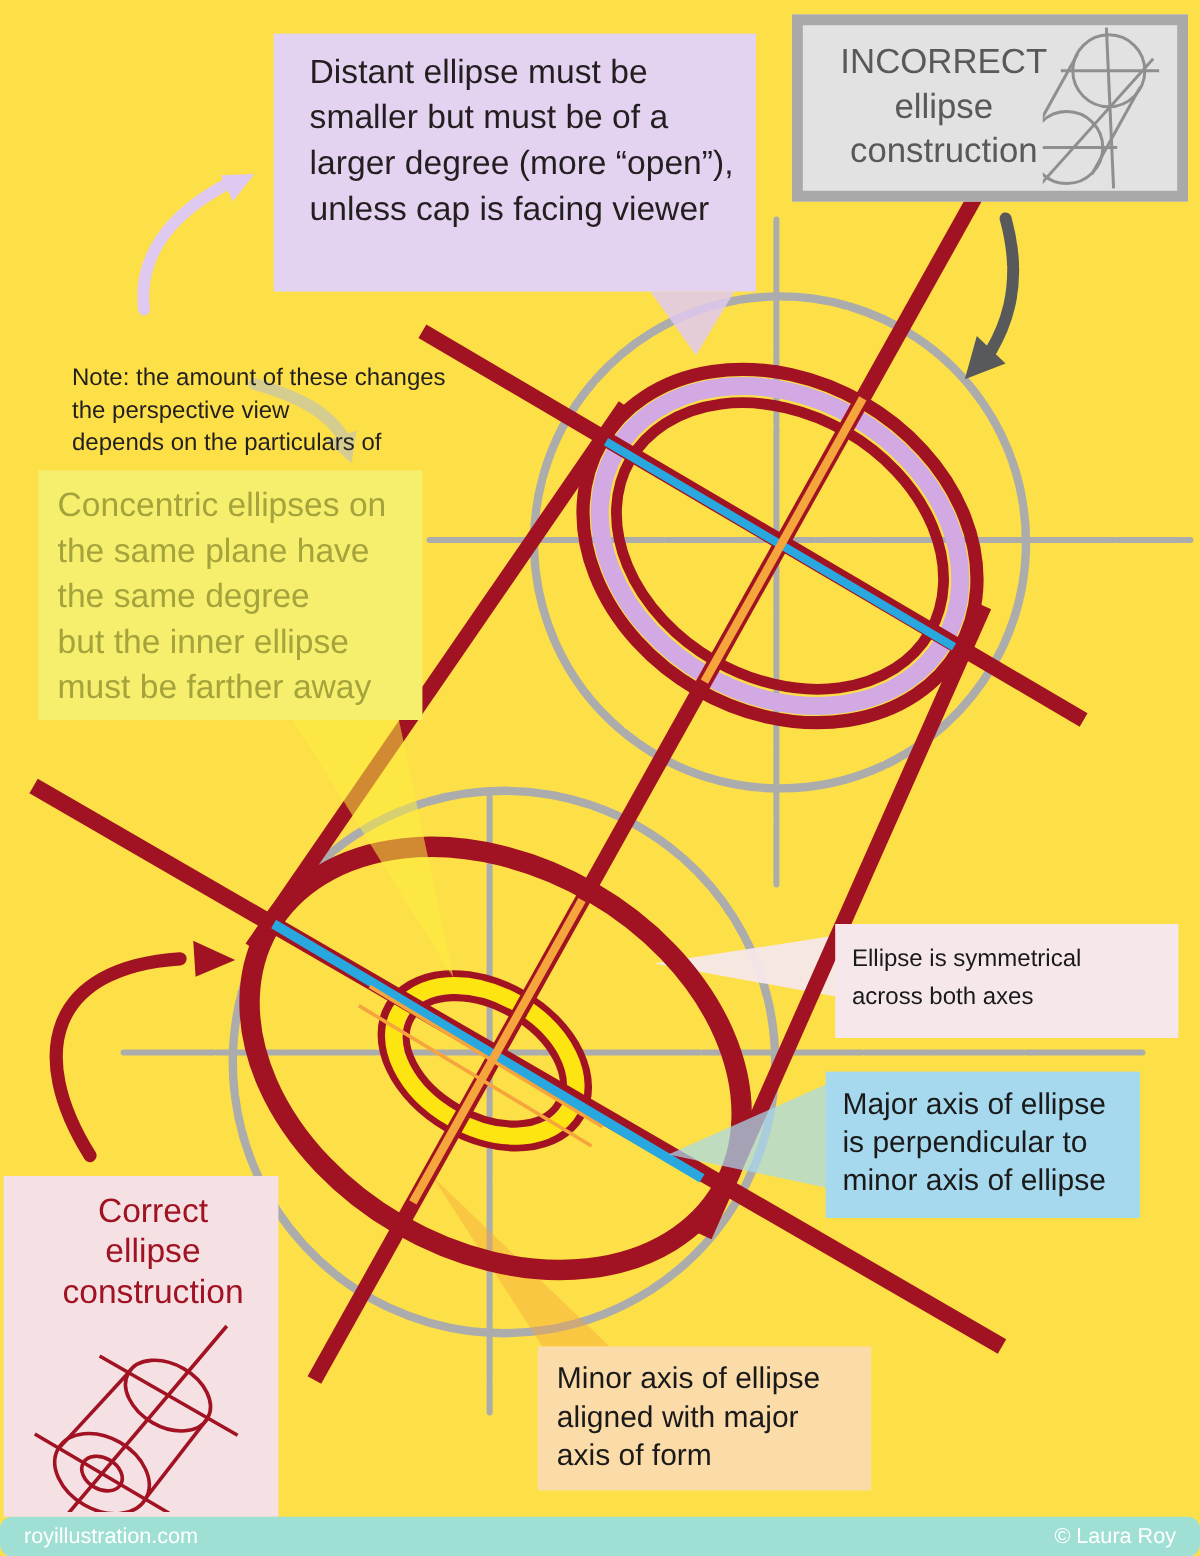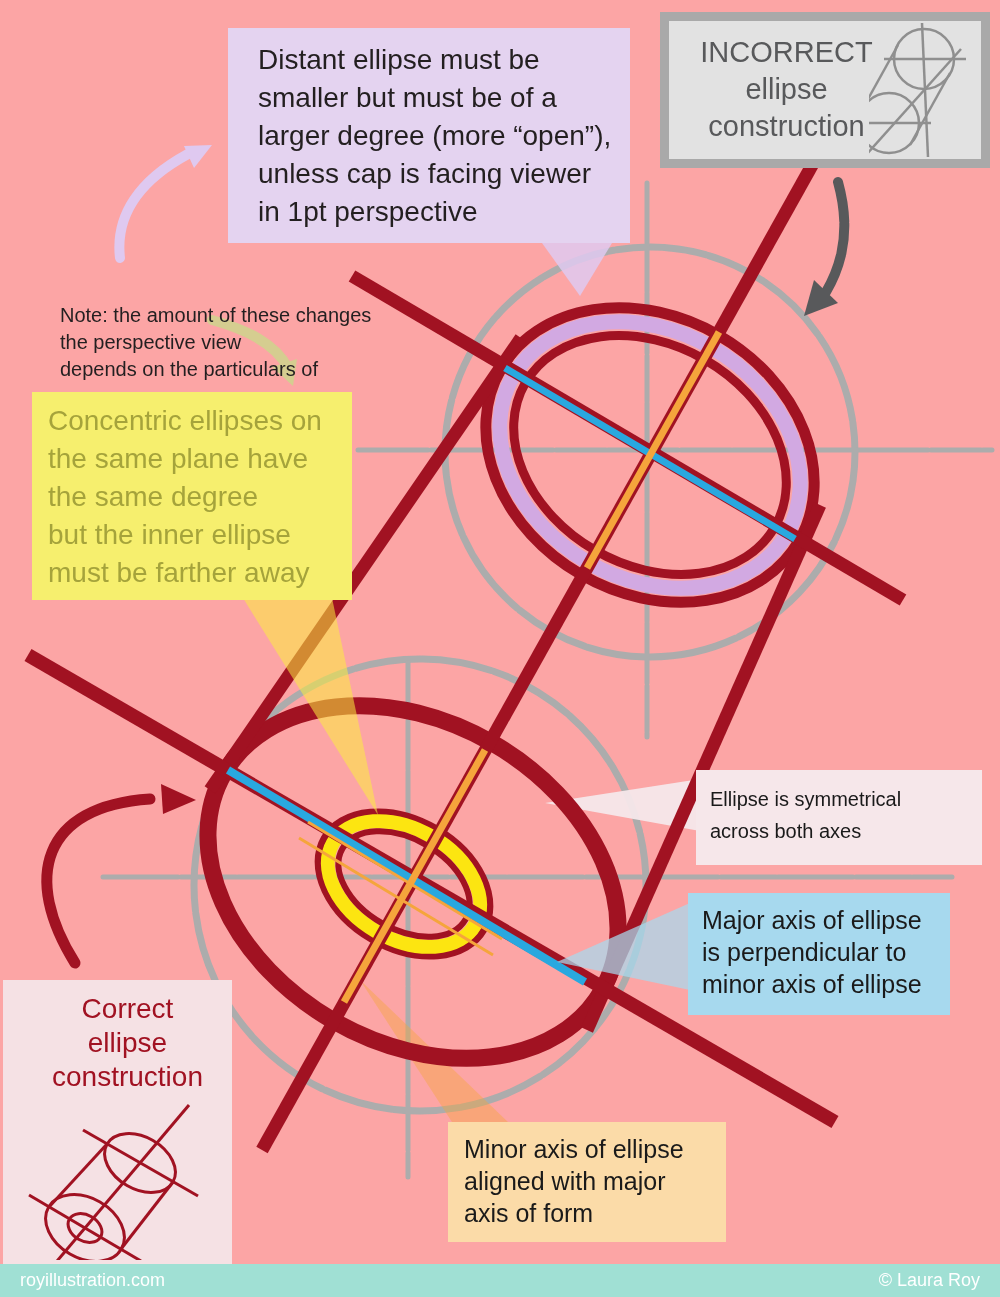--- a/index.html
+++ b/index.html
@@ -1,17 +1,17 @@
 <!DOCTYPE html>
 <html style="--dark_red: #A11222; --lavender_fill: #E4D3F0; --lavender_ring: #D2A9E2; --lavender_arrow: #DFC9F0; --gray_sketch: #ACACAC; --gray_dark: #58595B; --gray_box_bg: #E2E2E2; --gray_box_border: #A9A9A9; --yellow_box_bg: #F6EF6E; --yellow_text: #A5A33B; --yellow_bright: #FCE511; --yellow_wedge: #FBEC3F; --tan_arrow: #D5CD90; --blue_axis: #29A8DF; --blue_box_bg: #A7D9EE; --orange_axis: #F5A53C; --orange_box_bg: #FBDBA8; --pink_box_bg: #F6E7EA; --correct_box_bg: #F5E1E4; --footer_bg: #A0E0D4;"><head>
 <meta charset="utf-8">
 <style>
   html,body{margin:0;padding:0;background:#ffffff;}
   body{font-family:"Liberation Sans","DejaVu Sans",sans-serif;}
-  .canvas{position:relative;width:1000px;height:1297px;background:#fca5a5;overflow:hidden;}
+  .canvas{position:relative;width:1000px;height:1297px;background:#fde047;overflow:hidden;}
   .canvas svg.diagram{position:absolute;left:0;top:0;}
 
   
   .s-gray{stroke:var(--gray_sketch);fill:none;}
   .s-red{stroke:var(--dark_red);fill:none;}
   .s-blue{stroke:var(--blue_axis);fill:none;}
   .s-orange{stroke:var(--orange_axis);fill:none;}
   .s-lav{stroke:var(--lavender_ring);fill:none;}
   .s-yellow{stroke:var(--yellow_bright);fill:none;}
   .f-red{fill:var(--dark_red);}
@@ -35,21 +35,21 @@
   .blue-box{left:688px;top:893px;width:262px;height:122px;background:var(--blue_box_bg);
     color:#1a1a1a;font-size:25px;line-height:32px;padding:11px 0 0 14px;}
   .orange-box{left:448px;top:1122px;width:278px;height:120px;background:var(--orange_box_bg);
     color:#1a1a1a;font-size:25px;line-height:32px;padding:11px 0 0 16px;}
   .correct-box{left:3px;top:980px;width:229px;height:284px;background:var(--correct_box_bg);
     color:var(--dark_red);font-size:28px;line-height:34px;text-align:center;padding-top:12px;}
   .correct-box svg{position:absolute;left:5px;top:115px;}
 
   .footer-bar{position:absolute;left:0;top:1264px;width:1000px;height:33px;
     background:var(--footer_bg);color:#fff;font-size:18px;
-    display:flex;align-items:center;justify-content:space-between;padding:0 20px;box-sizing:border-box;}
+    display:flex;align-items:center;justify-content:space-between;padding:0 20px;box-sizing:border-box;border-radius:10px;}
 </style>
 </head>
 <body>
 
 <div class="canvas">
 
   <svg class="diagram" width="1000" height="1297" viewBox="0 0 1000 1297">
 
     <g stroke-linecap="round">
       <circle class="s-gray" cx="650" cy="452" r="205" stroke-width="7" stroke-dasharray="90 3 60 2 75 3"></circle>
@@ -108,21 +108,20 @@
       <path d="M 75,963 C 22,878 42,806 150,799" stroke="var(--dark_red)" stroke-width="11"></path>
       <polygon class="f-red" points="196,800 161,784 163,814" stroke="none"></polygon>
     </g>
   </svg>
 
   <div class="box purple-box">
     <div>Distant ellipse must be</div>
     <div>smaller  but must be of a</div>
     <div>larger degree (more “open”),</div>
     <div>unless cap is facing viewer</div>
-    <div>in 1pt perspective</div>
   </div>
 
   <div class="box incorrect-box">
     <div class="txt">
       <div>INCORRECT</div>
       <div>ellipse</div>
       <div>construction</div>
     </div>
     <svg width="110" height="138" viewBox="218 8 110 138">
       <g stroke="#8F8F8F" stroke-width="2.5" fill="none">

